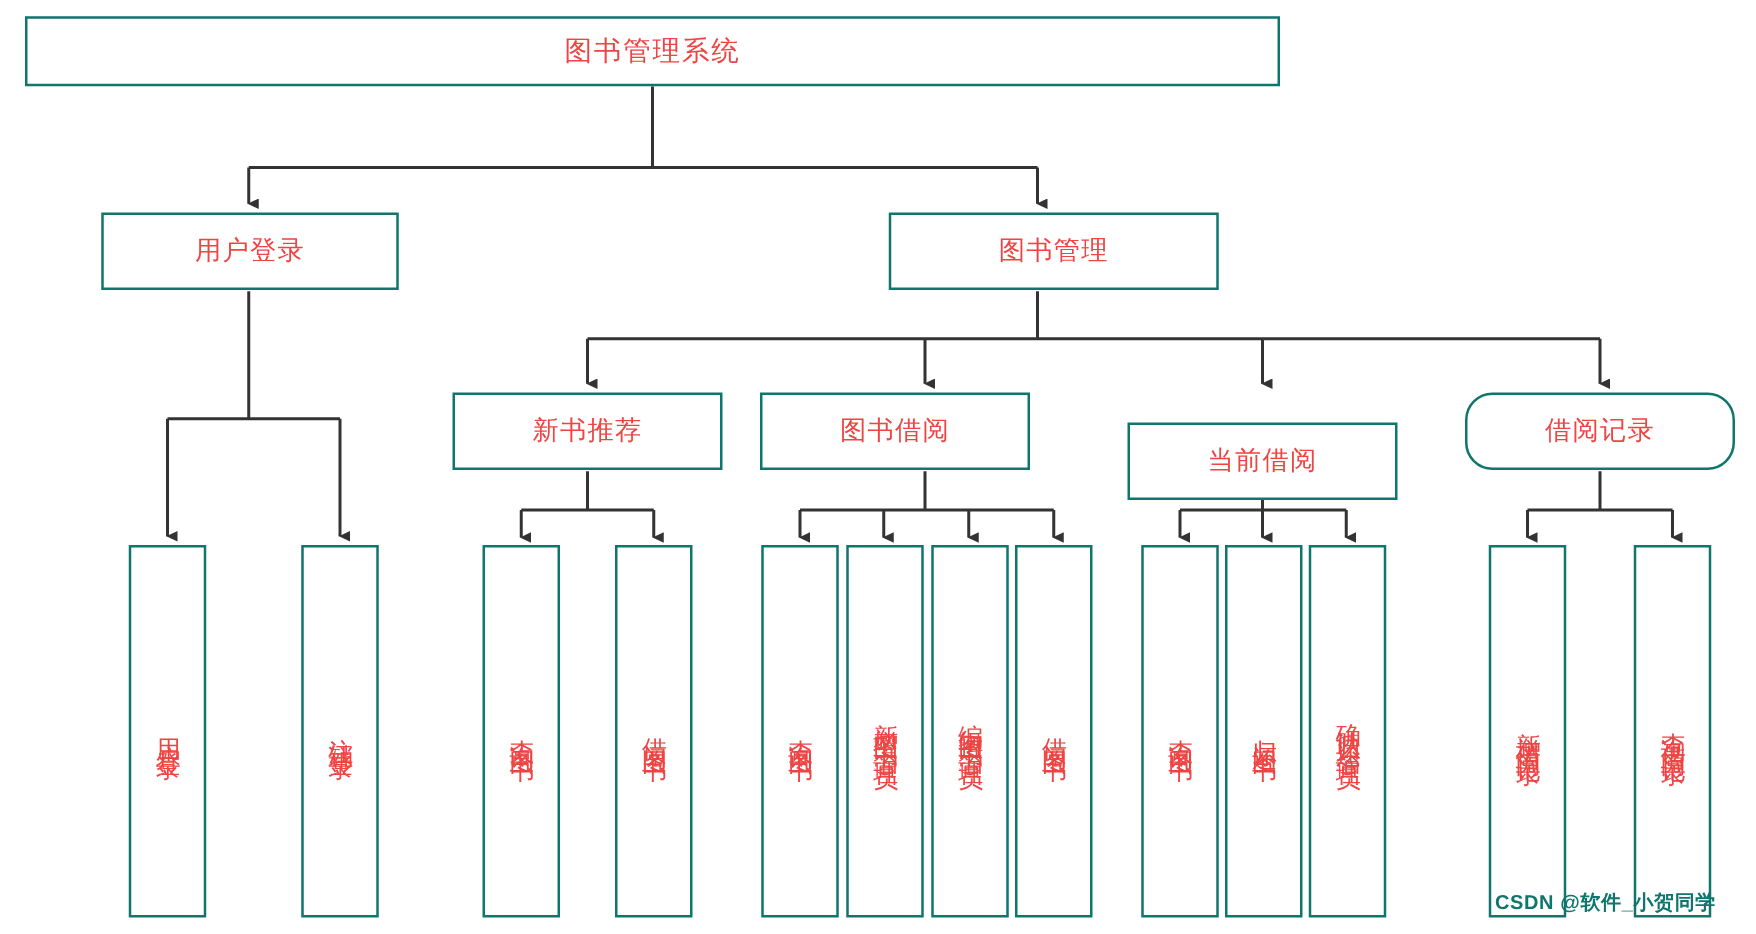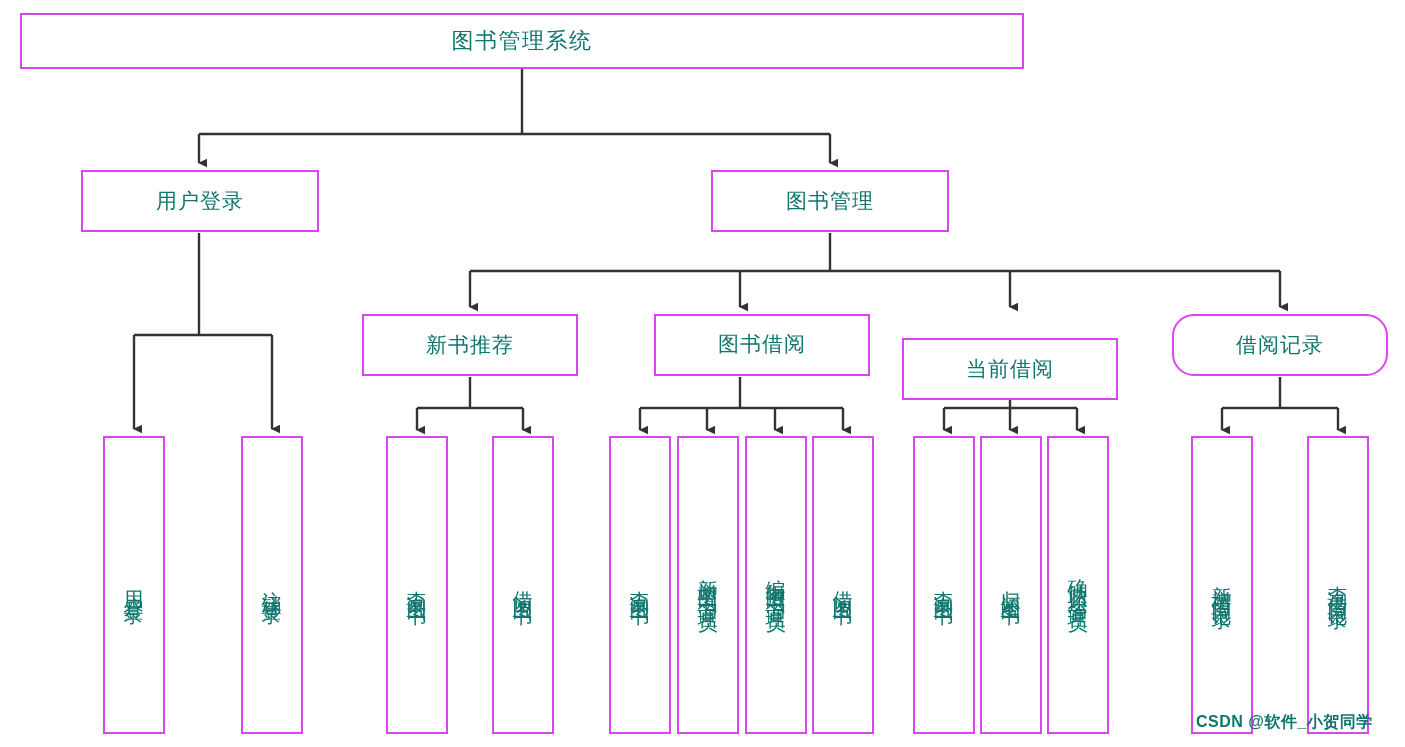--- a/index.html
+++ b/index.html
@@ -21,26 +21,26 @@
   #diagram-svg {
     position: absolute;
     left: 0;
     top: 0;
     width: 1405px;
     height: 747px;
   }
   .node {
     position: absolute;
     box-sizing: border-box;
-    border: 2px solid #d946ef;
+    border: 2px solid #0f766e;
     background: #ffffff;
     display: flex;
     align-items: center;
     justify-content: center;
-    color: #0f766e;
+    color: #ef4444;
     z-index: 2;
   }
   .node.horiz {
     font-size: 21px;
     letter-spacing: 1px;
     line-height: 1.1;
   }
   .node.root {
     font-size: 22px;
     letter-spacing: 1.5px;
@@ -126,29 +126,29 @@
   </svg>
 
   <div class="node horiz root" style="left:20px; top:13px; width:1004px; height:56px;">
     <span class="lbl">图书管理系统</span>
   </div>
 
   <div class="node horiz" style="left:81px; top:170px; width:238px; height:62px;">
     <span class="lbl">用户登录</span>
   </div>
 
-  <div class="node horiz" style="left:711px; top:170px; width:238px; height:62px;">
+  <div class="node horiz" style="left:711px; top:170px; width:264px; height:62px;">
     <span class="lbl">图书管理</span>
   </div>
 
   <div class="node horiz" style="left:362px; top:314px; width:216px; height:62px;">
     <span class="lbl">新书推荐</span>
   </div>
 
-  <div class="node horiz" style="left:654px; top:314px; width:216px; height:62px;font-family:Liberation Serif, serif;">
+  <div class="node horiz" style="left:608px; top:314px; width:216px; height:62px;">
     <span class="lbl">图书借阅</span>
   </div>
 
   <div class="node horiz" style="left:902px; top:314px; width:216px; height:62px;margin-top:24px;">
     <span class="lbl">当前借阅</span>
   </div>
 
   <div class="node horiz" style="left:1172px; top:314px; width:216px; height:62px;border-radius:22px;">
     <span class="lbl">借阅记录</span>
   </div>

